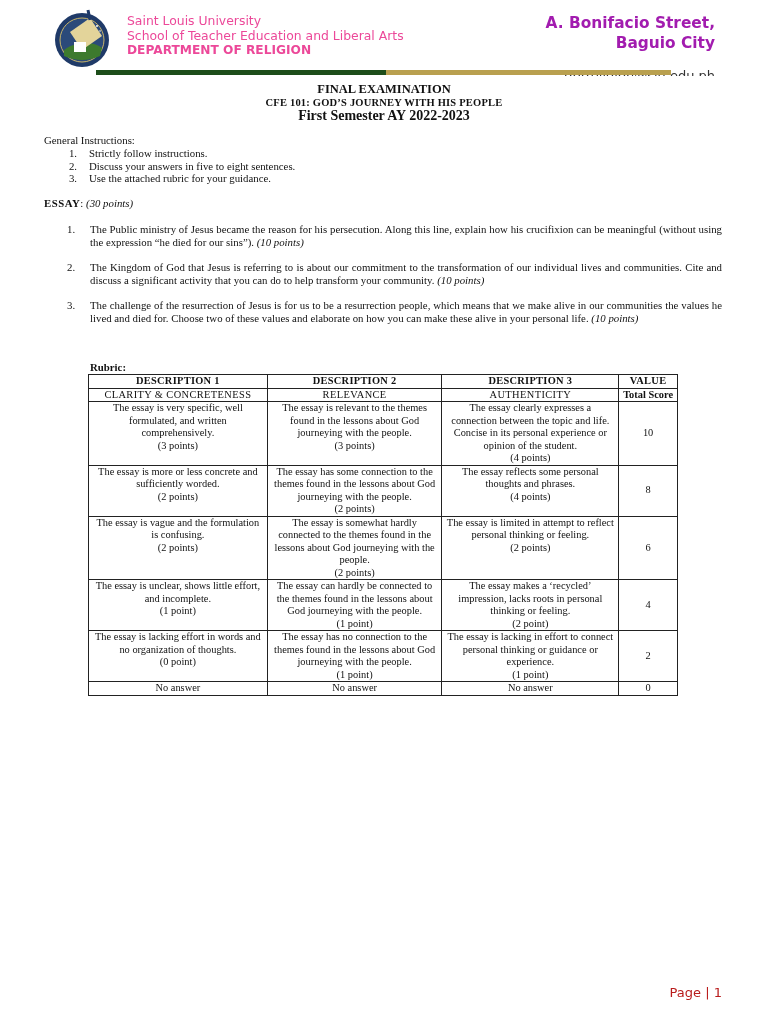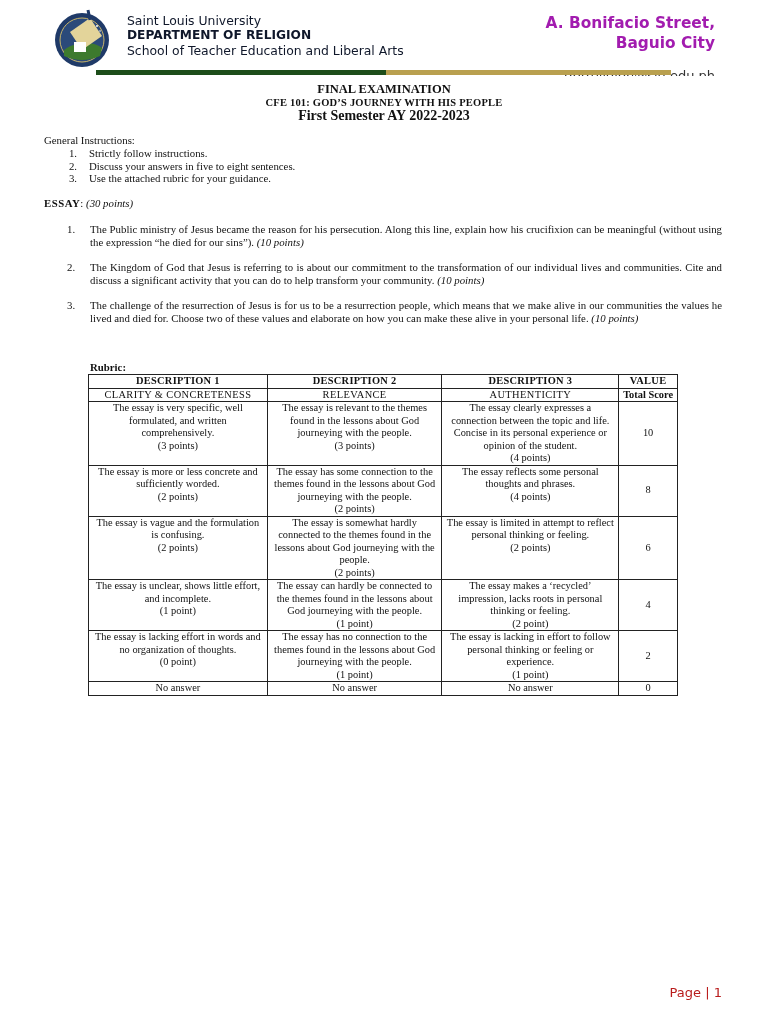--- a/index.html
+++ b/index.html
@@ -3,21 +3,21 @@
 <meta charset="utf-8">
 <style>
   html, body { margin: 0; padding: 0; }
   body {
     width: 768px; height: 1024px; background: #ffffff; position: relative;
     overflow: hidden; color: #111;
     font-family: "Liberation Serif", serif;
   }
   .header { position: absolute; left: 0; top: 0; width: 768px; height: 80px; }
   .logo { position: absolute; left: 50px; top: 6px; width: 68px; height: 62px; }
-  .uni-block { position: absolute; left: 127px; top: 13px; font-family: "DejaVu Sans", sans-serif; color: #0f172a; }
+  .uni-block { position: absolute; left: 127px; top: 13px; font-family: "DejaVu Sans", sans-serif; color: #ec4899; }
   .uni-line { font-size: 12.4px; line-height: 15px; white-space: nowrap; }
   .uni-dept { font-weight: bold; font-size: 12.2px; }
   .addr-block { position: absolute; right: 53px; top: 13px; text-align: right; font-family: "DejaVu Sans", sans-serif; font-weight: bold; color: #a21caf; }
   .addr-line { font-size: 15.4px; line-height: 20px; white-space: nowrap; }
   .email-clip { position: absolute; right: 53px; top: 68px; width: 170px; height: 8px; overflow: hidden; text-align: right; }
   .email-text { font-family: "DejaVu Sans", sans-serif; font-size: 13px; color: #333; line-height: 16px; white-space: nowrap; }
   .rule-green { position: absolute; left: 96px; top: 70px; width: 290px; height: 5px; background: #1d4d1a; }
   .rule-gold { position: absolute; left: 386px; top: 70px; width: 285px; height: 5px; background: #b9a04f; }
 
   .title-block { position: absolute; left: 0; top: 82px; width: 768px; text-align: center; }
@@ -55,22 +55,22 @@
     <circle cx="32" cy="34" r="22" fill="#2b4a7a" stroke="#c9b56a" stroke-width="1"></circle>
     <path d="M14 44 Q24 36 32 40 Q42 34 52 42 L50 50 Q32 58 14 50 Z" fill="#3d7a2e"></path>
     <path d="M20 26 L40 12 L52 30 L32 44 Z" fill="#e3d49a"></path>
     <path d="M24 36 L36 36 L36 46 L24 46 Z" fill="#ffffff"></path>
     <line x1="38" y1="4" x2="40" y2="14" stroke="#1f3a68" stroke-width="3"></line>
     <circle cx="47" cy="20" r="1" fill="#fff"></circle>
     <circle cx="50" cy="25" r="0.8" fill="#fff"></circle>
   </svg>
   <div class="uni-block">
     <div class="uni-line">Saint Louis University</div>
+    <div class="uni-line">School of Teacher Education and Liberal Arts</div>
     <div class="uni-line uni-dept">DEPARTMENT OF RELIGION</div>
-    <div class="uni-line">School of Teacher Education and Liberal Arts</div>
   </div>
   <div class="addr-block">
     <div class="addr-line">A. Bonifacio Street,</div>
     <div class="addr-line">Baguio City</div>
   </div>
   <div class="email-clip">
     <div class="email-text">dbrreligion@slu.edu.ph</div>
   </div>
   <div class="rule-green"></div>
   <div class="rule-gold"></div>
@@ -202,21 +202,21 @@
   <tr>
     <td>
           <div>The essay is lacking effort in words and no organization of thoughts.</div>
           <div>(0 point)</div>
         </td>
     <td>
           <div>The essay has no connection to the themes found in the lessons about God journeying with the people.</div>
           <div>(1 point)</div>
         </td>
     <td>
-          <div>The essay is lacking in effort to follow personal thinking or feeling or experience.</div>
+          <div>The essay is lacking in effort to connect personal thinking or guidance or experience.</div>
           <div>(1 point)</div>
         </td>
     <td class="val">2</td>
   </tr>
   <tr>
     <td>No answer</td>
     <td>No answer</td>
     <td>No answer</td>
     <td class="val">0</td>
   </tr>

